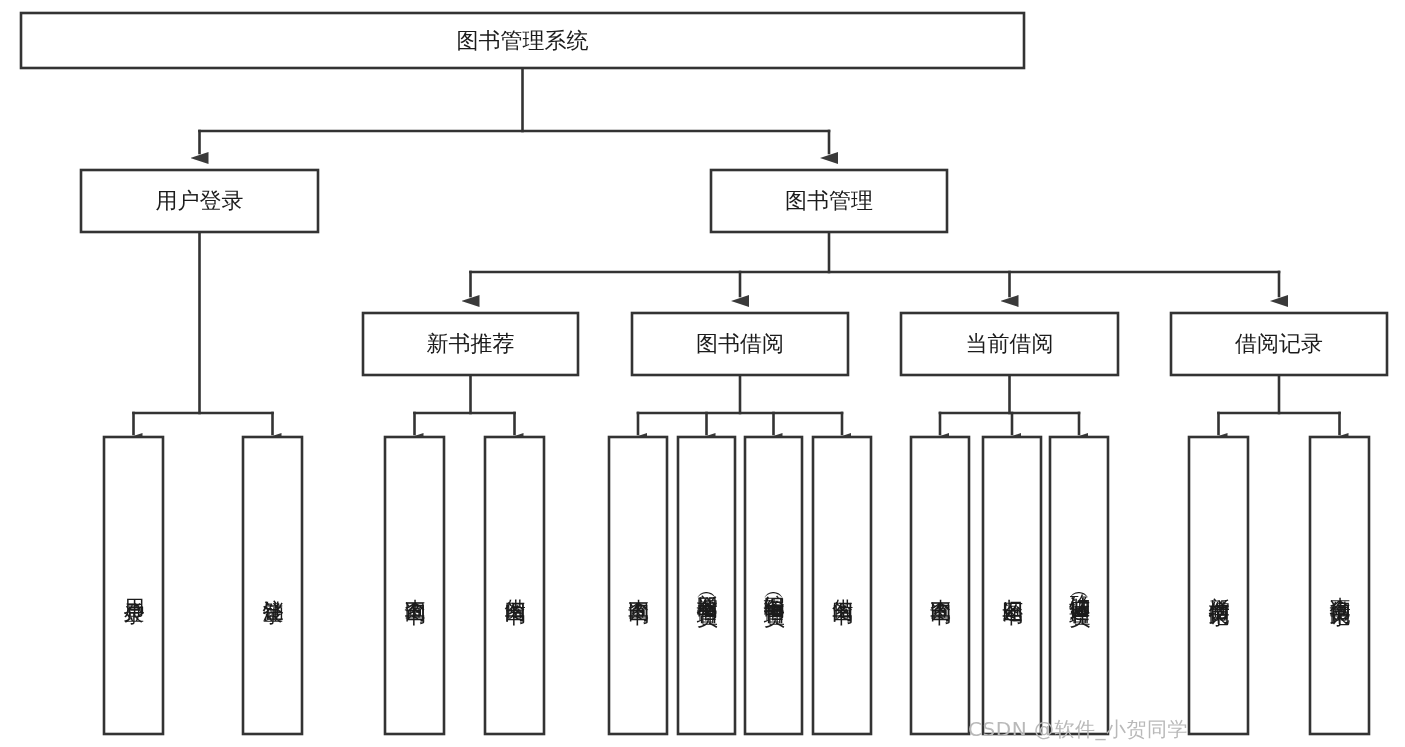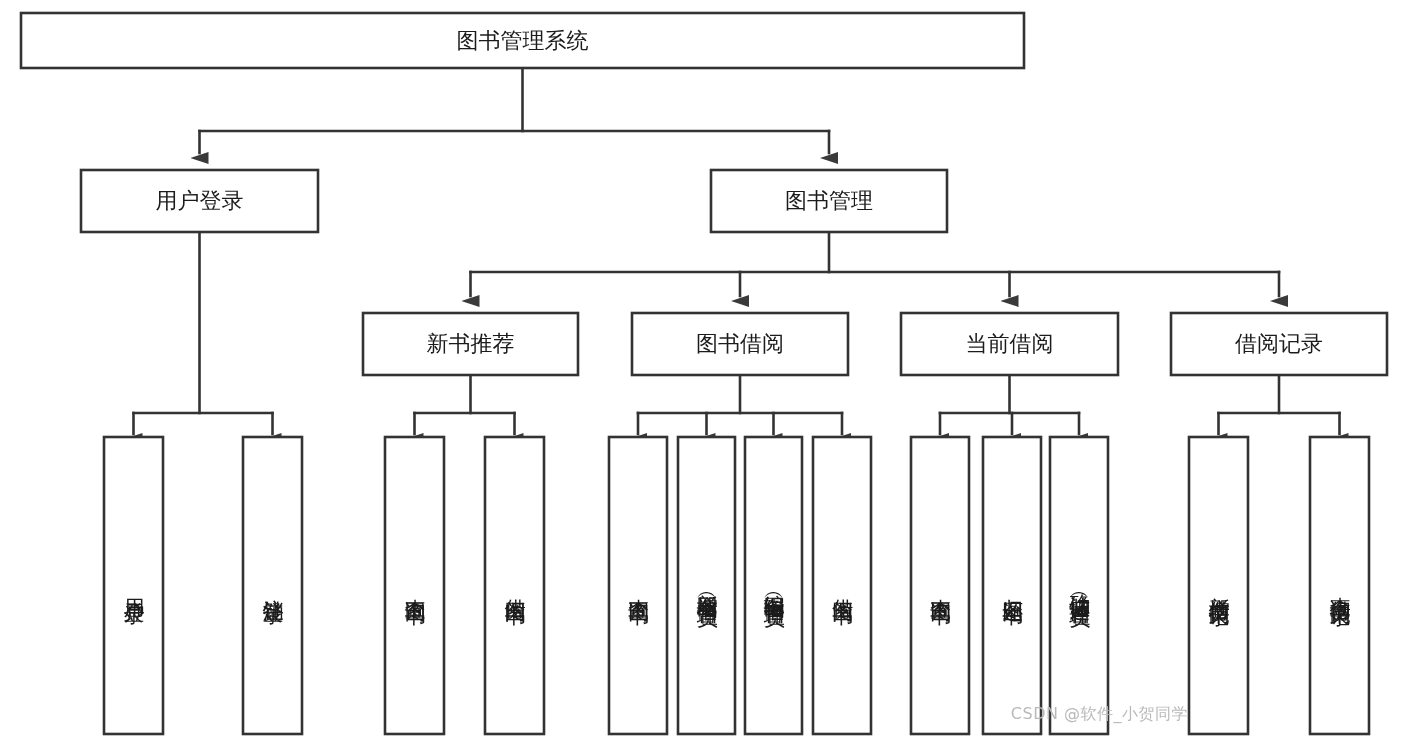--- a/index.html
+++ b/index.html
@@ -59,22 +59,22 @@
     display: flex;
     align-items: center;
     justify-content: center;
     white-space: nowrap;
     pointer-events: none;
     font-family: "DejaVu Sans", "Liberation Sans", sans-serif;
   }
   .watermark {
     position: absolute;
     right: 8px;
-    bottom: 22px;
-    font-size: 16px;
+    bottom: 4px;
+    font-size: 20px;
     color: #b9b9b9;
     letter-spacing: 0.5px;
     font-family: "DejaVu Sans", "Liberation Sans", sans-serif;
     white-space: nowrap;
     text-align: center;
   }
 </style>
 </head>
 <body>
 

